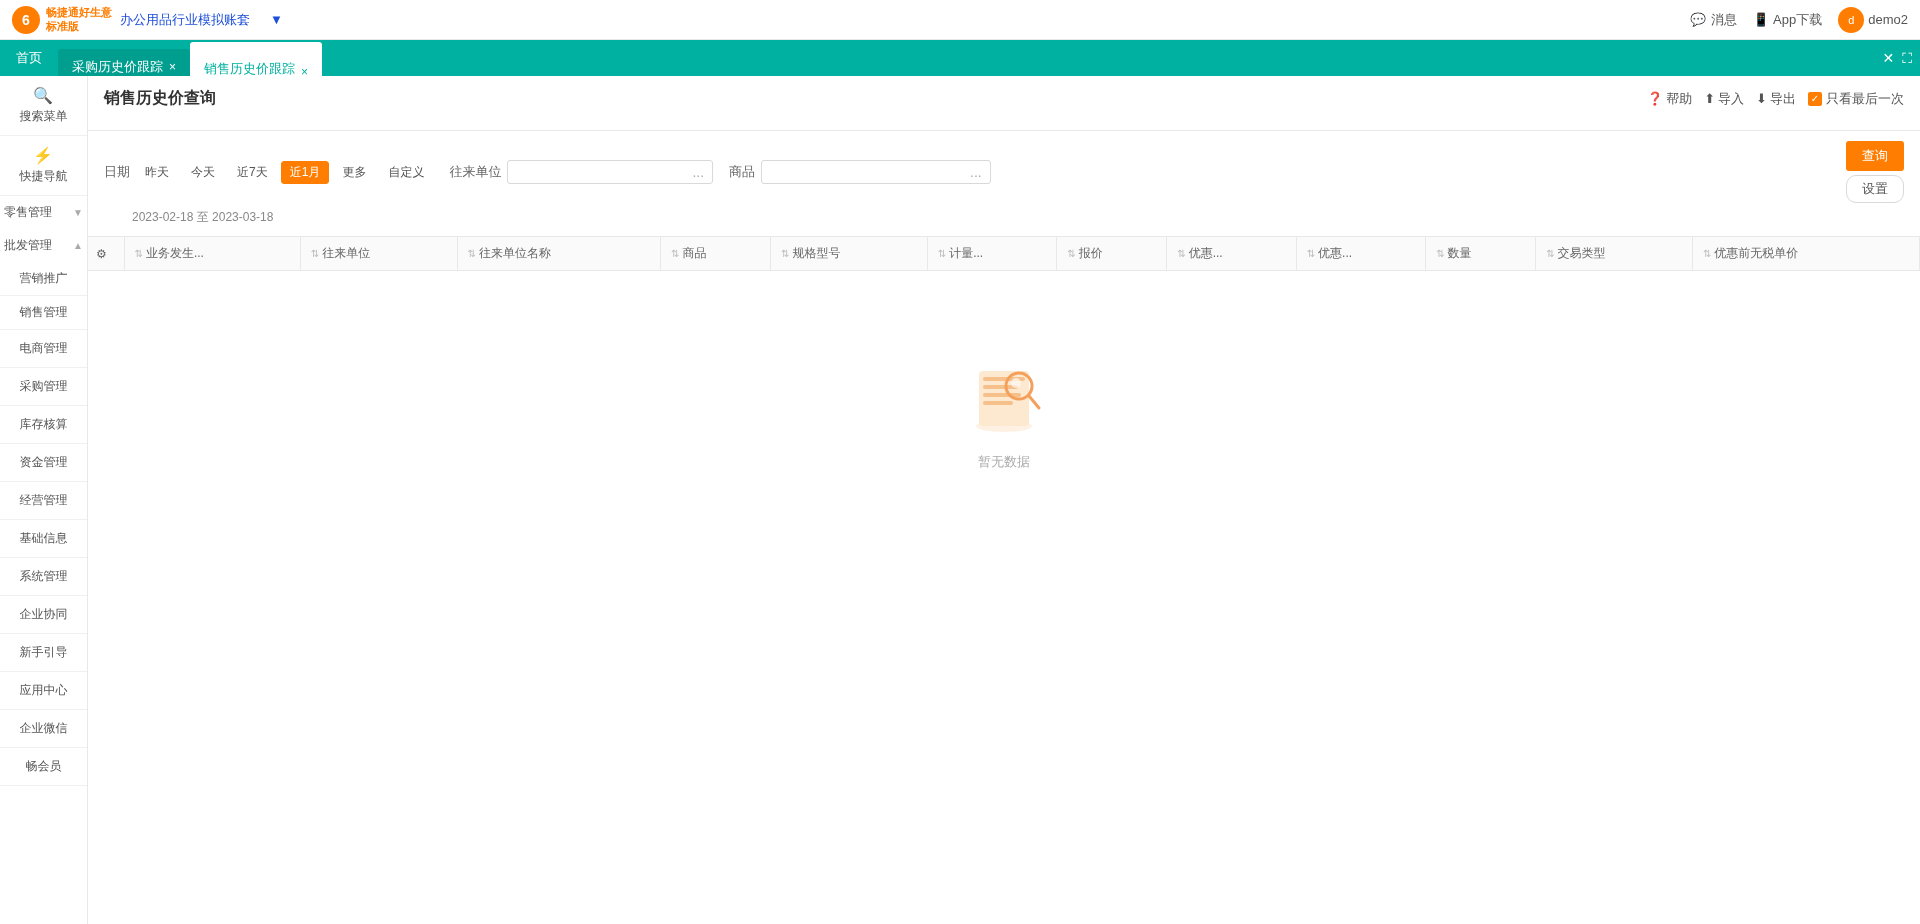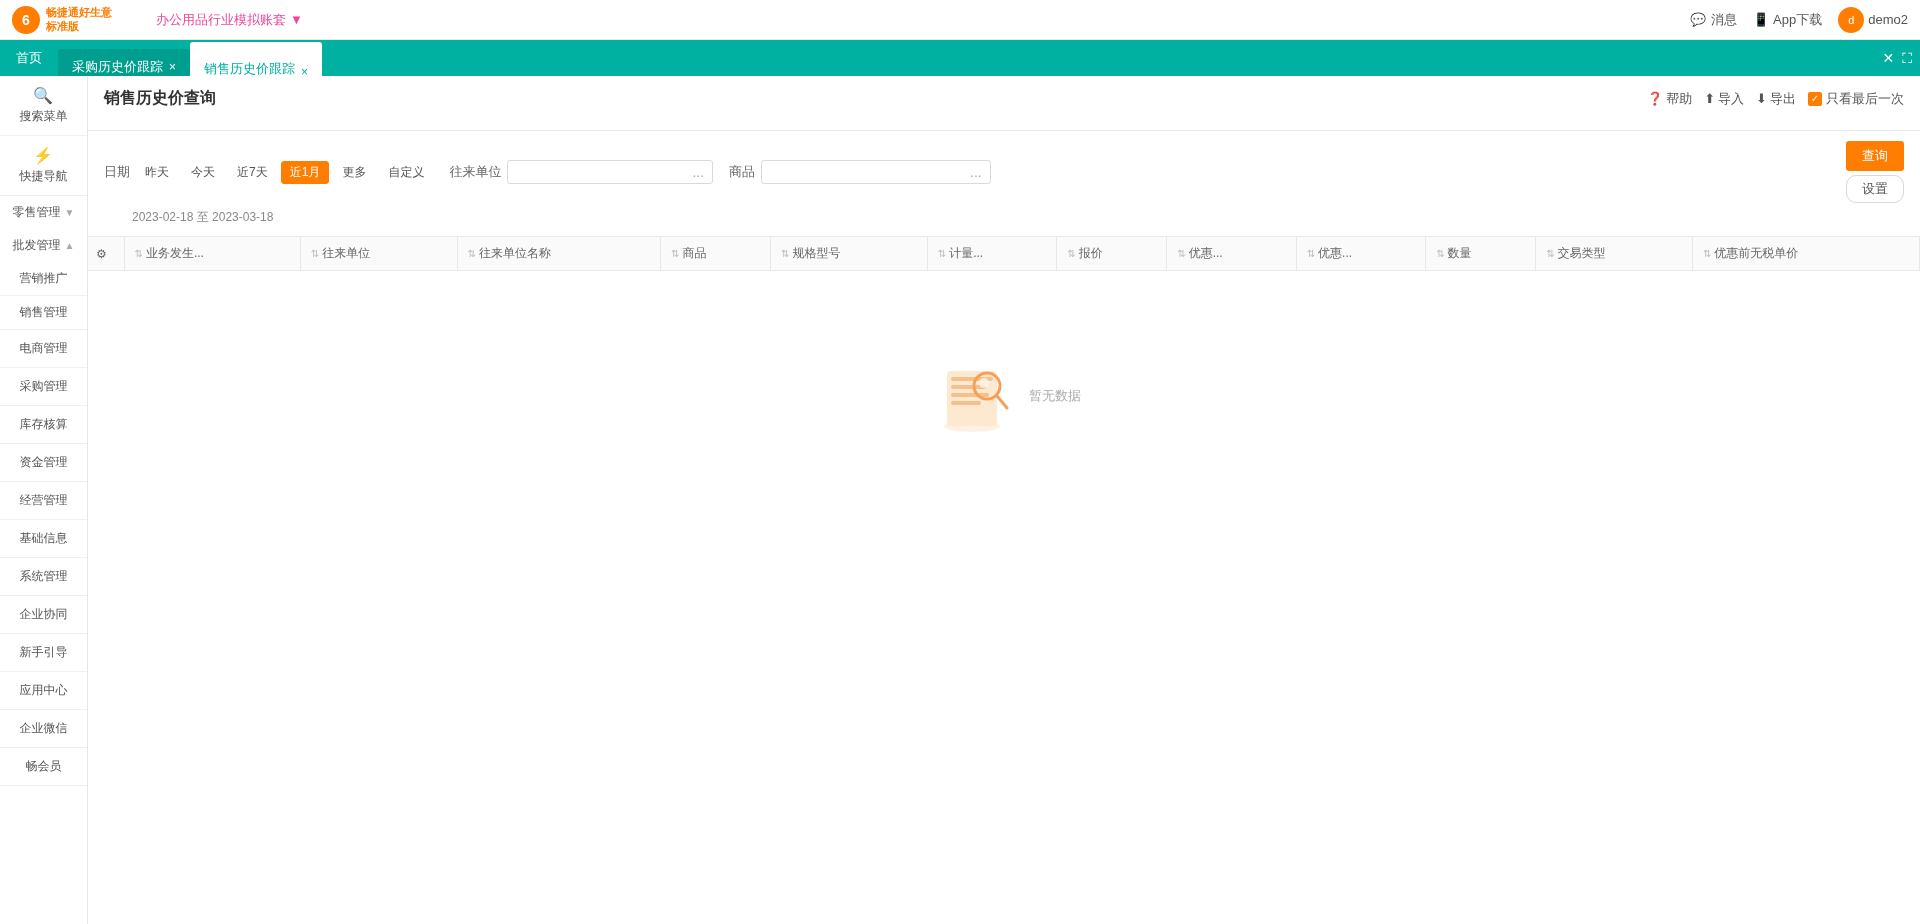--- a/index.html
+++ b/index.html
@@ -13,21 +13,21 @@
       display: flex;
       align-items: center;
       padding: 0 12px;
       justify-content: space-between;
       flex-shrink: 0;
     }
     .top-bar-left { display: flex; align-items: center; gap: 8px; }
     .logo-area { display: flex; align-items: center; gap: 6px; }
     .logo-circle { width: 28px; height: 28px; background: #ff7d00; border-radius: 50%; display: flex; align-items: center; justify-content: center; color: white; font-size: 14px; font-weight: bold; }
     .logo-text { font-size: 11px; color: #ff7d00; font-weight: bold; line-height: 1.2; }
-    .app-selector { display: flex; align-items: center; gap: 4px; color: #ec4899; font-size: 13px; cursor: pointer; border: none; background: none; margin-left: 36px; }
+    .app-selector { display: flex; align-items: center; gap: 20px; color: #1d4ed8; font-size: 13px; cursor: pointer; border: none; background: none; }
     .top-bar-right { display: flex; align-items: center; gap: 16px; color: #555; font-size: 13px; }
     .top-bar-right .action-item { display: flex; align-items: center; gap: 4px; cursor: pointer; }
     .avatar { width: 26px; height: 26px; border-radius: 50%; background: #ff7d00; color: white; display: flex; align-items: center; justify-content: center; font-size: 11px; }
 
     
     .tab-bar {
       height: 36px;
       background: #00b0a0;
       display: flex;
       align-items: center;
@@ -97,21 +97,21 @@
     .sidebar-icon { font-size: 16px; color: #888; }
     .sidebar-label { font-size: 12px; }
     .sidebar-arrow { font-size: 10px; color: #aaa; margin-left: 2px; }
     .sidebar-section {
       font-size: 12px;
       color: #555;
       padding: 8px 4px;
       display: flex;
       flex-direction: row;
       align-items: center;
-      justify-content: center;
+      justify-content: space-between;
       gap: 2px;
       cursor: pointer;
     }
     .sidebar-sub-item {
       padding: 8px 4px;
       font-size: 12px;
       color: #555;
       cursor: pointer;
       text-align: center;
       border-bottom: 1px solid #f0f0f0;
@@ -229,21 +229,21 @@
       font-weight: normal;
       border-right: 1px solid #e8e8e8;
       white-space: nowrap;
       position: relative;
     }
     th .th-inner { display: flex; align-items: center; gap: 3px; }
     th .sort-icon { color: #bbb; font-size: 10px; }
     .th-gear { padding: 8px; width: 36px; }
     .empty-state {
       display: flex;
-      flex-direction: row;
+      flex-direction: column;
       align-items: center;
       justify-content: center;
       padding: 80px 0;
       gap: 12px;
     }
     .empty-text { color: #aaa; font-size: 13px; }
   </style>
 </head>
 <body>
 

